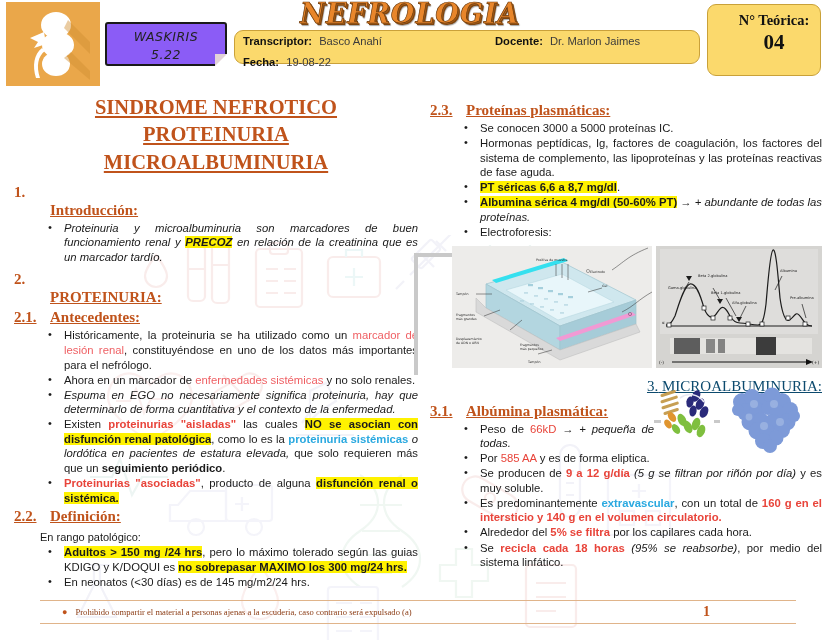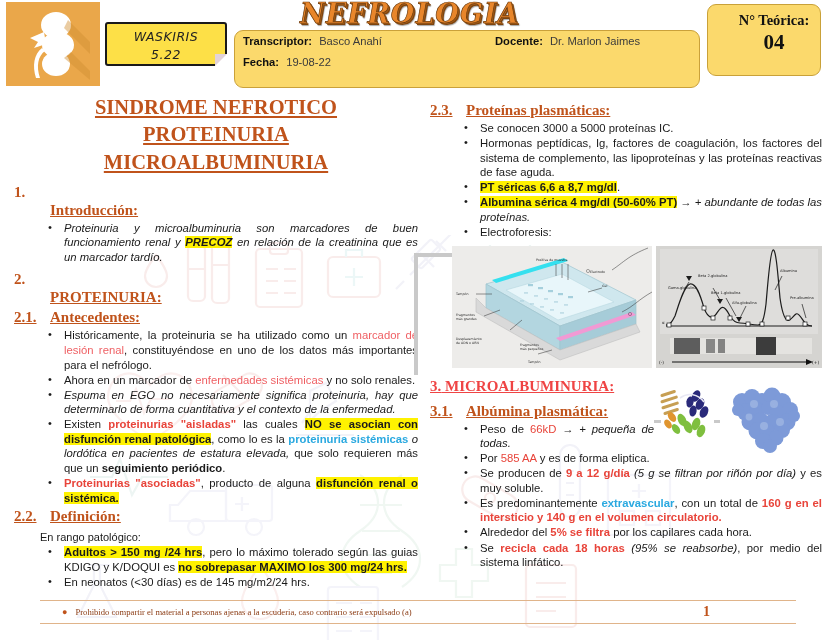--- a/index.html
+++ b/index.html
@@ -33,21 +33,21 @@
     position: absolute; left: 6px; top: 2px;
     width: 94px; height: 84px;
     background: #eaa74a;
     overflow: hidden;
   }
   .logo-box svg { position: absolute; left: 10px; top: 6px; }
 
   .waskiris {
     position: absolute; left: 105px; top: 22px;
     width: 122px; height: 44px;
-    background: #fde047;
+    background: #8b5cf6;
     border: 2px solid #1a1a1a;
     border-radius: 3px;
     font-family: "DejaVu Sans", sans-serif;
     font-size: 12.5px;
     font-style: italic;
     color: #222;
     text-align: center;
     line-height: 1.45;
     padding-top: 4px;
     letter-spacing: 0.5px;
@@ -68,21 +68,21 @@
     font-weight: bold;
     font-size: 27px;
     letter-spacing: 1px;
     color: #e8862b;
     -webkit-text-stroke: 0.7px #6b3b0e;
     text-shadow: 1px 1px 0 #a05a17, 2px 2px 0 #7d440f, 2.5px 2.5px 1px rgba(0,0,0,.35);
   }
 
   .info-box {
     position: absolute; left: 234px; top: 30px;
-    width: 466px; height: 58px;
+    width: 466px; height: 34px;
     background: #fbd96c;
     border: 1.5px solid #caa13a;
     border-radius: 9px;
     padding: 4px 0 0 8px;
     font-size: 11.2px;
     color: #3b3b3b;
   }
   .info-row { display: flex; align-items: baseline; height: 21px; }
   .info-row .lbl { font-weight: bold; color: #111; }
   .info-row .val { margin-left: 4px; }
@@ -138,25 +138,26 @@
     font-weight: bold;
     font-size: 15px;
     color: #c0531b;
     margin-top: 3px;
   }
   .h2 .num { width: 36px; flex: 0 0 36px; text-decoration: underline; }
   .h2 .txt { text-decoration: underline; }
 
   .h-plain {
     font-family: "Liberation Serif", serif;
-    font-weight: bold;
+    font-weight: normal;
     font-size: 15px;
-    color: #ef4444;
+    color: #0c4a6e;
     text-decoration: underline;
     margin-top: 4px;
+    text-align: right;
   }
 
   
   ul.bl { list-style: none; margin: 2px 0 0 0; padding: 0; }
   ul.bl > li {
     position: relative;
     padding-left: 24px;
     margin-left: 26px;
     font-size: 11.3px;
     line-height: 1.29;

